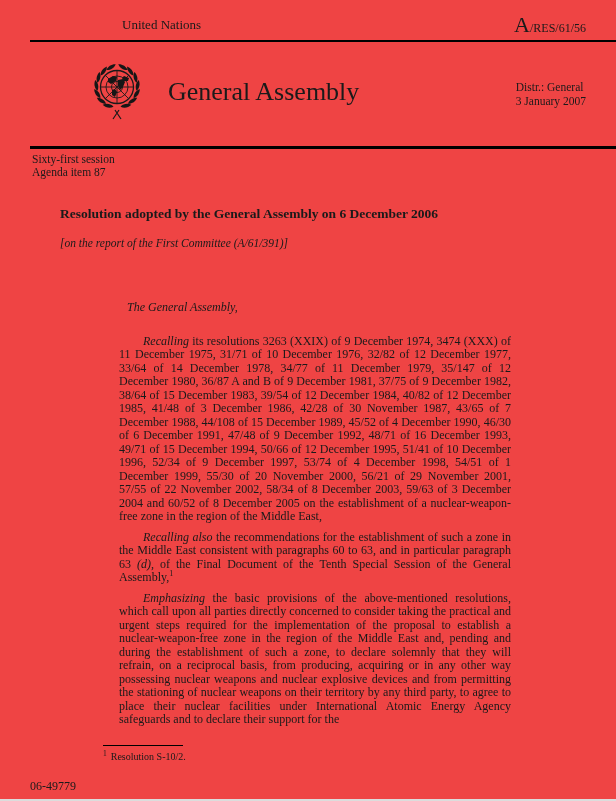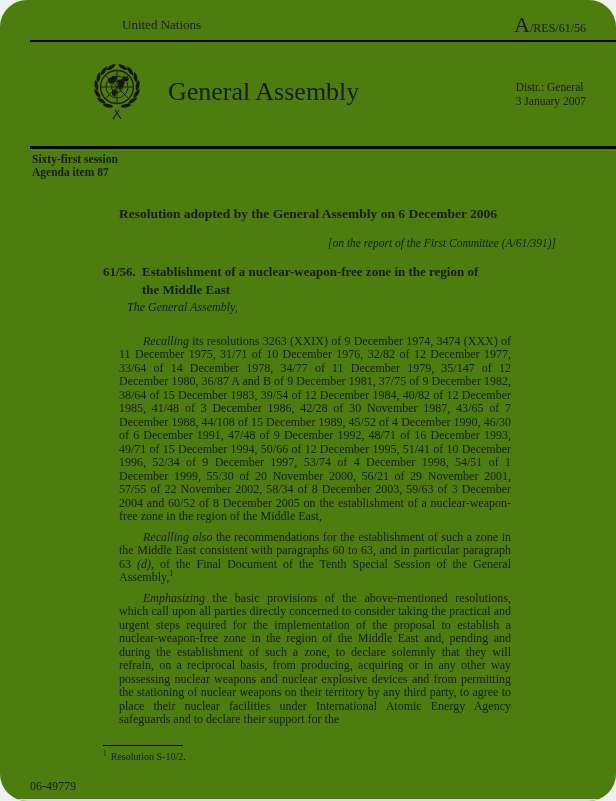--- a/index.html
+++ b/index.html
@@ -1,34 +1,33 @@
 <!DOCTYPE html>
 <html><head>
 <meta charset="utf-8">
 <style>
   html,body { margin:0; padding:0; background:#f0f0f0; }
   .page {
     position:relative; width:616px; height:801px; margin:0 auto;
-    background:#4d7c0f; color:#1a1a1a;
+    background:#ef4444; color:#1a1a1a;
     font-family:"Liberation Serif", "DejaVu Serif", serif;
     overflow:hidden;
-    border-radius:27px;
   }
   .org { position:absolute; left:122px; top:17px; font-size:13px; }
   .symbol { position:absolute; right:30px; top:12px; white-space:nowrap; }
   .sym-big { font-size:22px; }
   .sym-rest { font-size:12px; }
   .rule-thin { position:absolute; left:30px; right:0; top:40px; height:2px; background:#000; }
   .emblem { position:absolute; left:88px; top:57px; width:58px; height:64px; }
   .assembly { position:absolute; left:168px; top:77px; font-size:26px; font-weight:normal; }
   .distr { position:absolute; right:30px; top:80px; text-align:left; font-size:11.5px; line-height:14px; }
   .rule-thick { position:absolute; left:30px; right:0; top:146px; height:3px; background:#000; }
-  .session { position:absolute; left:32px; top:153px; font-size:11.5px; font-weight:bold; line-height:13px; }
-  .adoption { position:absolute; left:60px; width:496px; top:206px; text-align:center; font-weight:bold; font-size:13.5px; }
-  .report { position:absolute; left:60px; width:496px; top:237px; text-align:right; font-style:italic; font-size:11.5px; }
+  .session { position:absolute; left:32px; top:153px; font-size:11.5px; font-weight:normal; line-height:13px; }
+  .adoption { position:absolute; left:60px; width:496px; top:206px; font-weight:bold; font-size:13.5px; }
+  .report { position:absolute; left:60px; width:496px; top:237px; text-align:left; font-style:italic; font-size:11.5px; }
   .res-heading { position:absolute; left:103px; top:263px; width:400px; font-weight:bold; font-size:13px; line-height:17.5px; display:flex; }
   .res-num { width:39px; flex:none; }
   .res-title { width:356px; }
   .body { position:absolute; left:103px; top:301px; width:408px; }
   .opening { font-style:italic; text-indent:24px; margin:0 0 20px 0; font-size:12px; line-height:13.5px; }
   .para { text-align:justify; text-indent:24px; margin:0 0 7px 16px; font-size:12px; line-height:13.5px; }
   .para sup { font-size:8px; line-height:0; }
   .footnote-rule { position:absolute; left:103px; top:745px; width:80px; height:1px; background:#000; }
   .footnote { position:absolute; left:103px; top:751px; font-size:10px; }
   .footnote sup { font-size:7.5px; line-height:0; }
@@ -95,24 +94,20 @@
 
   <div class="session">
     <div>Sixty-first session</div>
     <div>Agenda item 87</div>
   </div>
 
   <div class="adoption">Resolution adopted by the General Assembly on 6 December 2006</div>
 
   <div class="report">[on the report of the First Committee (A/61/391)]</div>
 
-  <div class="res-heading">
-    <span class="res-num">61/56.</span>
-    <span class="res-title">Establishment of a nuclear-weapon-free zone in the region of the Middle East</span>
-  </div>
 
   <div class="body">
     <p class="opening">The General Assembly,</p>
 
     <p class="para"><i>Recalling</i><span> its resolutions 3263 (XXIX) of 9 December 1974, 3474 (XXX) of 11 December 1975, 31/71 of 10 December 1976, 32/82 of 12 December 1977, 33/64 of 14 December 1978, 34/77 of 11 December 1979, 35/147 of 12 December 1980, 36/87 A and B of 9 December 1981, 37/75 of 9 December 1982, 38/64 of 15 December 1983, 39/54 of 12 December 1984, 40/82 of 12 December 1985, 41/48 of 3 December 1986, 42/28 of 30 November 1987, 43/65 of 7 December 1988, 44/108 of 15 December 1989, 45/52 of 4 December 1990, 46/30 of 6 December 1991, 47/48 of 9 December 1992, 48/71 of 16 December 1993, 49/71 of 15 December 1994, 50/66 of 12 December 1995, 51/41 of 10 December 1996, 52/34 of 9 December 1997, 53/74 of 4 December 1998, 54/51 of 1 December 1999, 55/30 of 20 November 2000, 56/21 of 29 November 2001, 57/55 of 22 November 2002, 58/34 of 8 December 2003, 59/63 of 3 December 2004 and 60/52 of 8 December 2005 on the establishment of a nuclear-weapon-free zone in the region of the Middle East,</span></p>
 
     <p class="para"><i>Recalling also</i><span> the recommendations for the establishment of such a zone in the Middle East consistent with paragraphs 60 to 63, and in particular paragraph 63 </span><i>(d)</i><span>, of the Final Document of the Tenth Special Session of the General Assembly,</span><sup>1</sup></p>
 
     <p class="para"><i>Emphasizing</i><span> the basic provisions of the above-mentioned resolutions, which call upon all parties directly concerned to consider taking the practical and urgent steps required for the implementation of the proposal to establish a nuclear-weapon-free zone in the region of the Middle East and, pending and during the establishment of such a zone, to declare solemnly that they will refrain, on a reciprocal basis, from producing, acquiring or in any other way possessing nuclear weapons and nuclear explosive devices and from permitting the stationing of nuclear weapons on their territory by any third party, to agree to place their nuclear facilities under International Atomic Energy Agency safeguards and to declare their support for the</span></p>
   </div>

